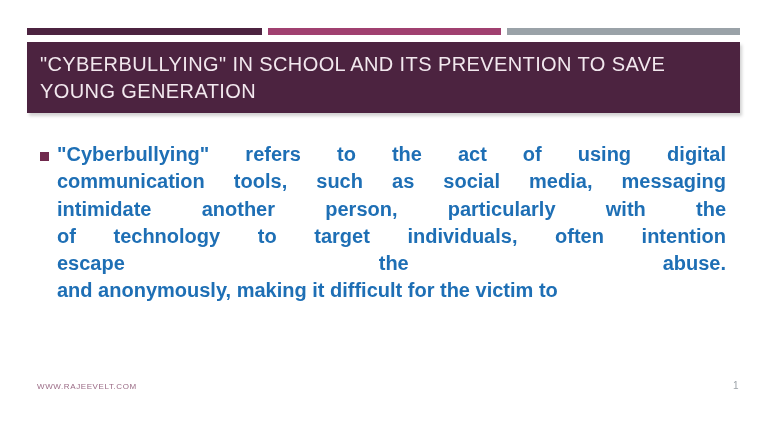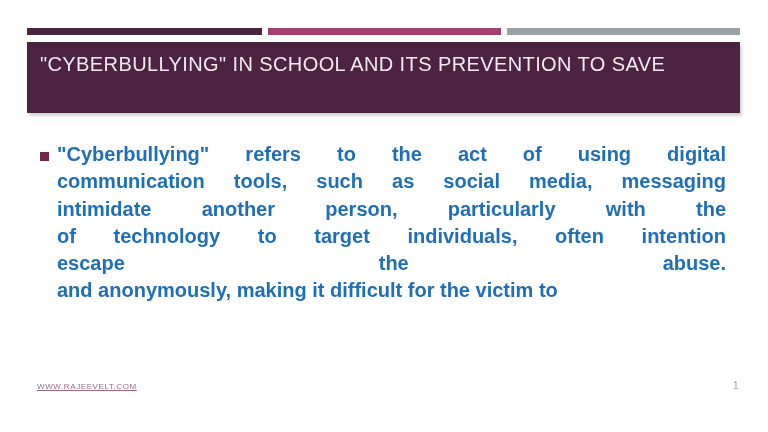--- a/index.html
+++ b/index.html
@@ -74,41 +74,41 @@
   }
 
   
   .footer-url {
     position: absolute;
     left: 37px;
     top: 382px;
     font-size: 8px;
     letter-spacing: 0.6px;
     color: #9A6A85;
-    text-decoration: underline;
   }
   .page-number {
     position: absolute;
     left: 733px;
     top: 380px;
     font-size: 10px;
     color: #9CA3A8;
   }
 </style>
 </head>
 <body>
 
 <div class="slide">
 
   <div class="decor-bar b1"></div>
   <div class="decor-bar b2"></div>
   <div class="decor-bar b3"></div>
 
   <div class="title-box">
       <div class="title-line">"CYBERBULLYING" IN SCHOOL AND ITS PREVENTION TO SAVE</div>
+      <div class="title-line">YOUNG GENERATION</div>
     </div>
 
   <div class="bullet-marker"></div>
 
   <div class="body-text">
       <div class="body-line">"Cyberbullying" refers to the act of using digital</div>
       <div class="body-line">communication tools, such as social media, messaging</div>
       <div class="body-line">intimidate another person, particularly with the</div>
       <div class="body-line">of technology to target individuals, often intention</div>
       <div class="body-line">escape the abuse.</div>

